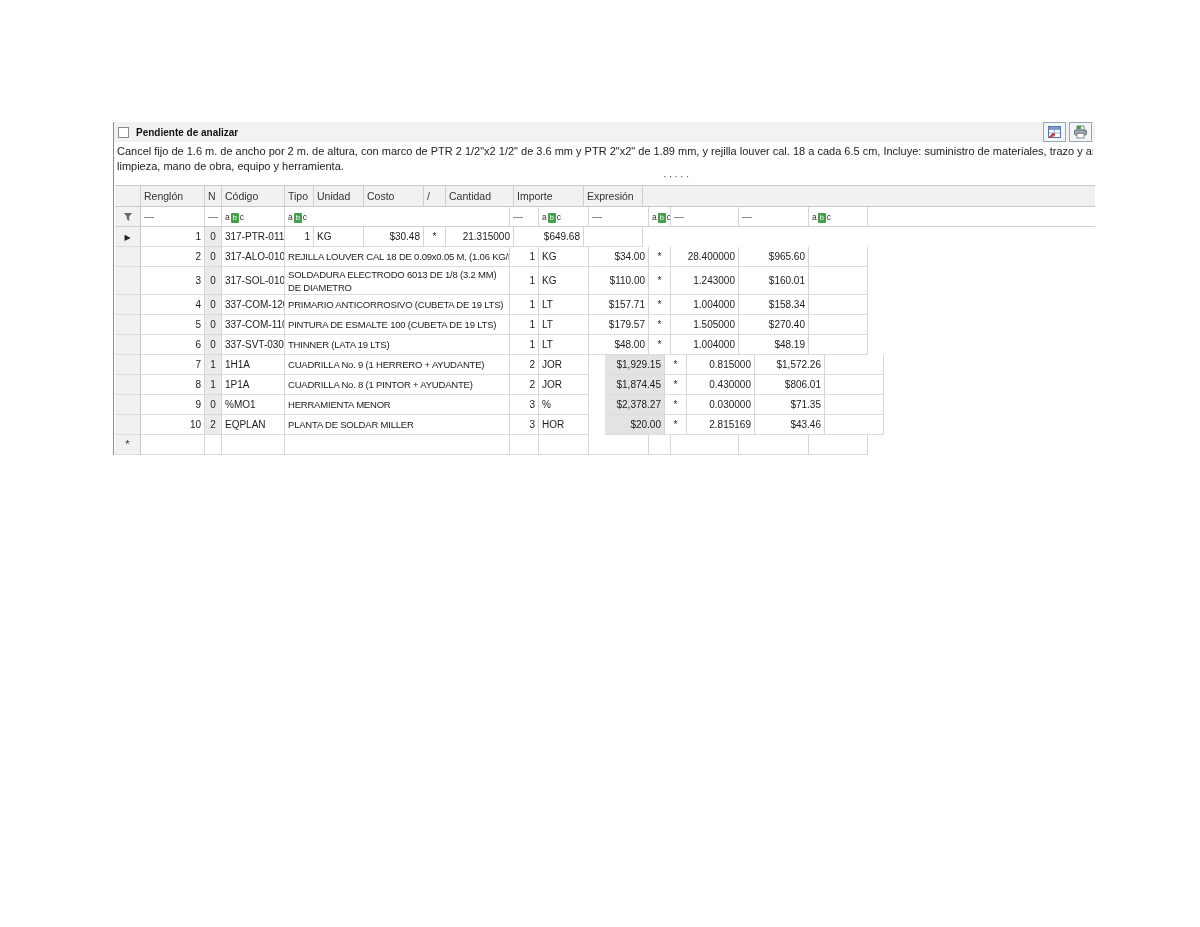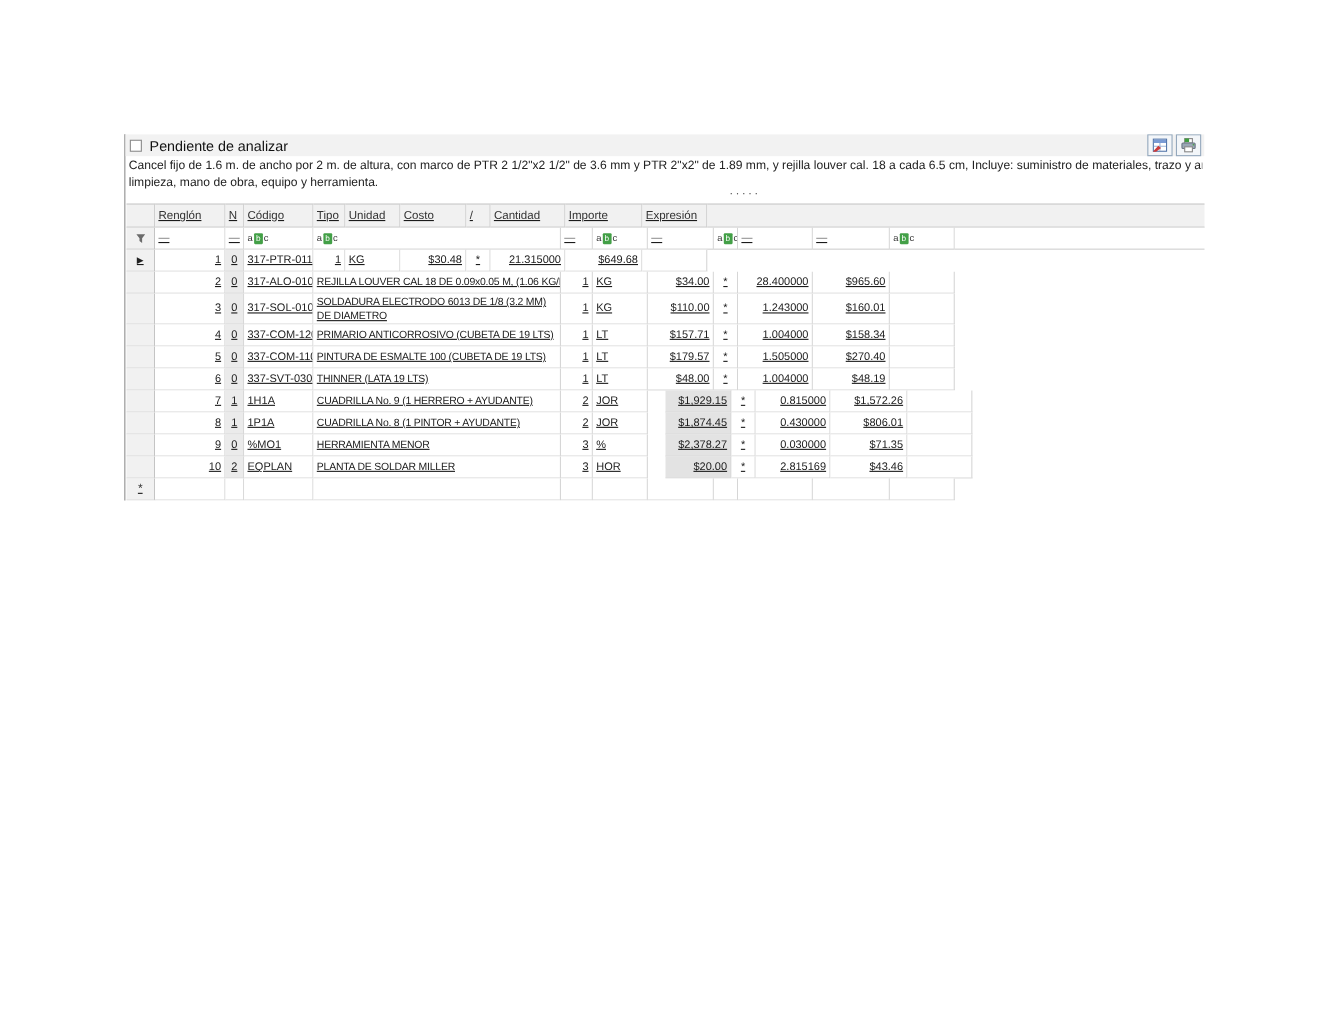--- a/index.html
+++ b/index.html
@@ -14,34 +14,34 @@
     border-left:1px solid #8e8e8e; overflow:hidden; background:#fff;
   }
   .title-row {
     height:20px; background:#f2f2f2; display:flex; align-items:center;
     padding-left:4px; position:relative;
   }
   .chk {
     width:11px; height:11px; background:#fff; border:1px solid #8a8a8a;
     flex:0 0 auto;
   }
-  .title { font-weight:normal; font-size:13px; margin-left:7px; color:#111; }
+  .title { font-weight:bold; font-size:10px; margin-left:7px; color:#111; }
   .toolbar { position:absolute; left:929px; top:0px; display:flex; gap:3px; }
   .tbtn {
     width:23px; height:20px; border:1px solid #94a8bc; background:#f3f6f9;
     display:flex; align-items:center; justify-content:center; padding:0;
   }
   .desc { padding:2px 2px 0 3px; font-size:11px; line-height:15px; color:#222; }
   .desc div { white-space:nowrap; overflow:hidden; }
   .dots {
     position:absolute; left:549px; top:49px; font-size:11px; letter-spacing:2px;
     color:#555; line-height:10px;
   }
   .grid { position:absolute; left:1px; top:63px; width:981px; font-size:10px; }
-  .grow { display:flex; width:981px;text-decoration:underline; }
+  .grow { display:flex; width:981px; }
   .cell {
     flex:0 0 auto; overflow:hidden; white-space:nowrap; padding:0 3px;
     border-right:1px solid #d6d6d6; border-bottom:1px solid #dcdcdc;
     height:20px; line-height:19px; background:#fff;
   }
   .hrow .cell {
     background:#f1f1f1; border-top:1px solid #c9c9c9; border-right:1px solid #cfcfcf;
     border-bottom:1px solid #c9c9c9; height:22px; line-height:21px;
     font-size:10.5px; color:#333;
   }

